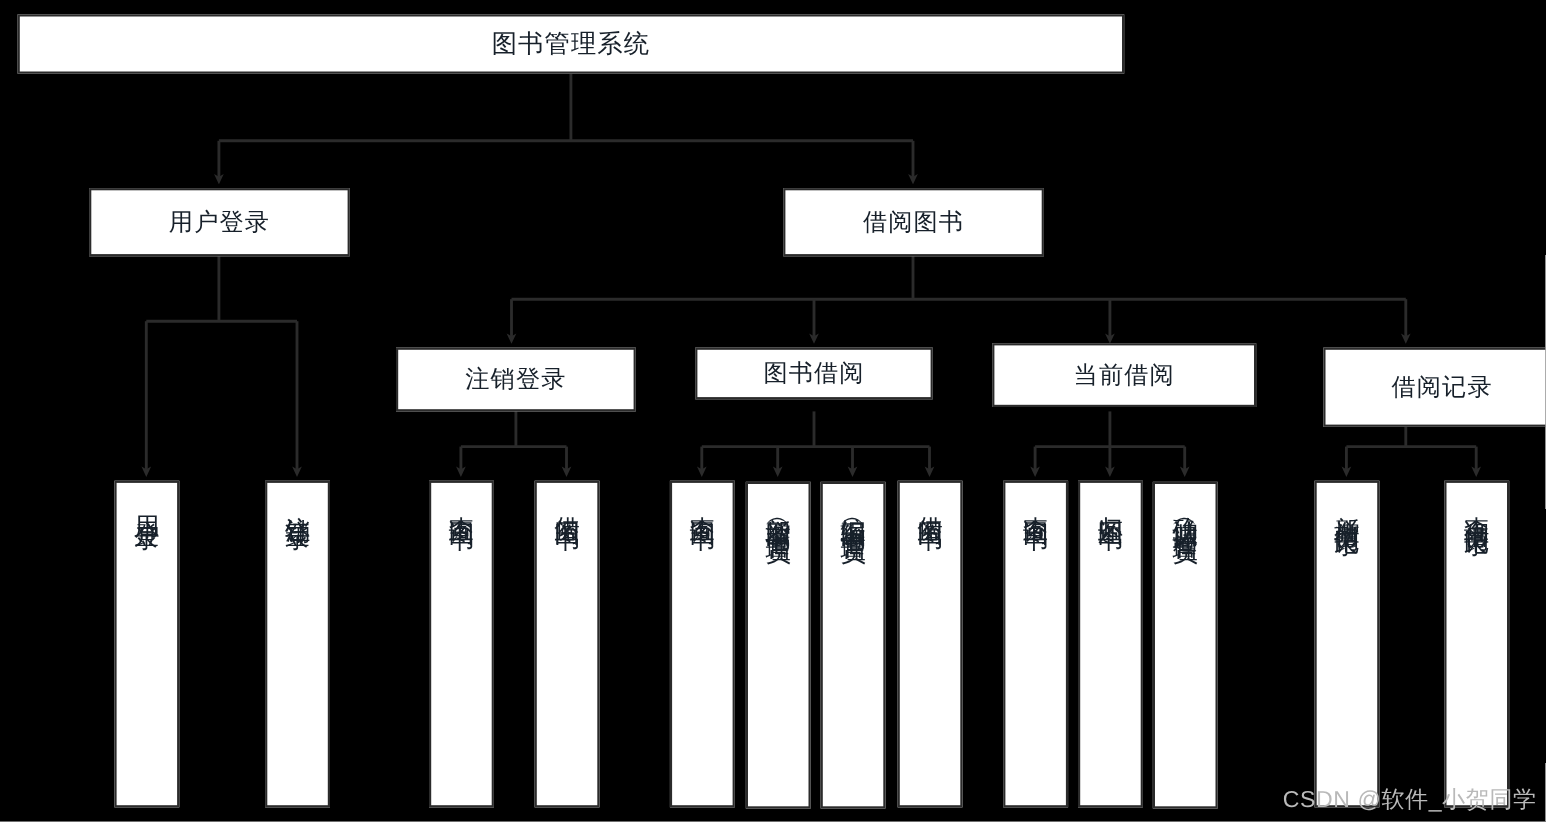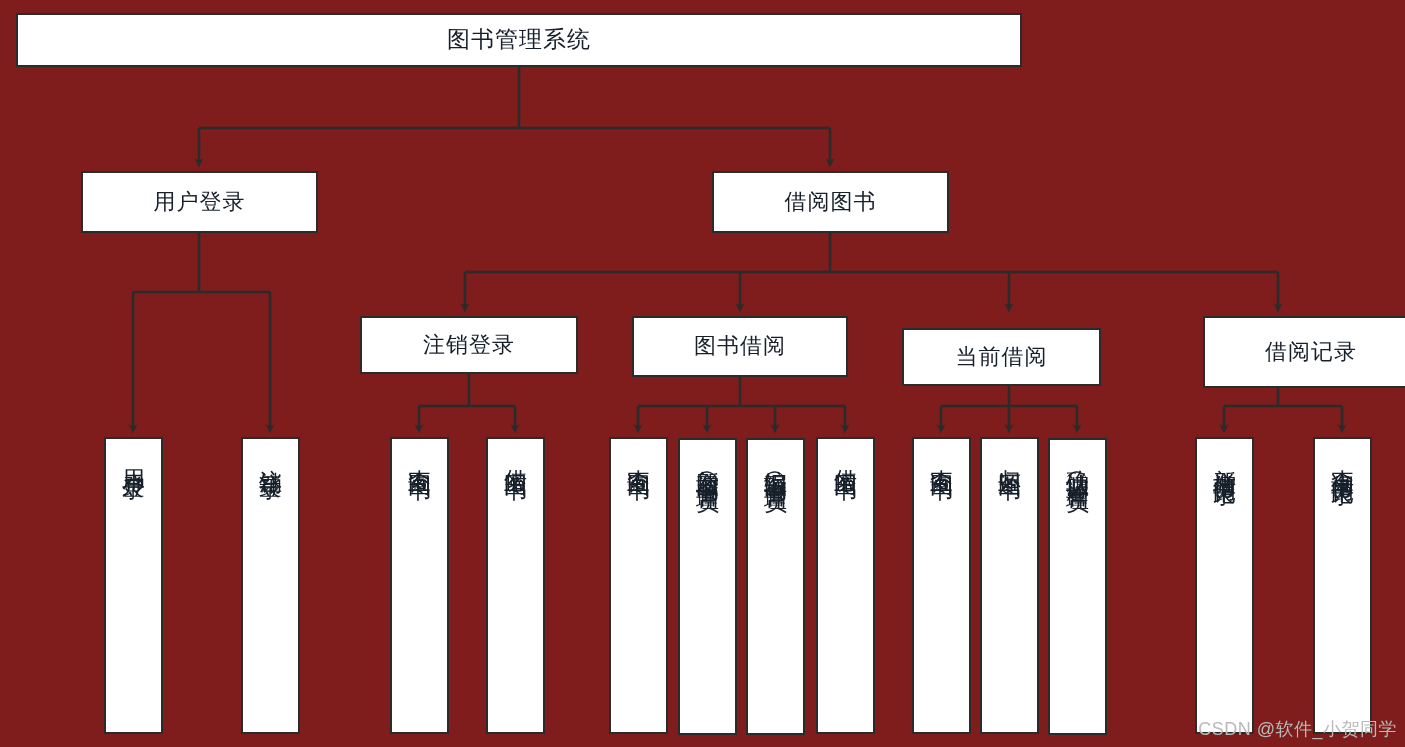--- a/index.html
+++ b/index.html
@@ -5,21 +5,21 @@
 <style>
   html,body{margin:0;padding:0;background:#ffffff;}
   body{
     font-family:"Liberation Sans","DejaVu Sans",sans-serif;
     color:#1a1a1a;
   }
   #canvas{
     position:relative;
     width:1405px;
     height:747px;
-    background:#7f1d1d;
+    background:#000000;
     overflow:hidden;
     text-decoration:underline;
   }
   #edges{
     position:absolute;
     left:0;top:0;
     width:1405px;
     height:747px;
     pointer-events:none;
   }
@@ -54,21 +54,21 @@
     writing-mode:vertical-rl;
     text-orientation:upright;
     letter-spacing:3px;
     white-space:nowrap;
     display:block;
   }
   #watermark{
     position:absolute;
     right:8px;
     bottom:6px;
-    font-size:18px;
+    font-size:21px;
     color:#b9b9b9;
     letter-spacing:0.5px;
     white-space:nowrap;
     font-family:"Liberation Sans","DejaVu Sans",sans-serif;
   }
 </style>
 </head>
 <body>
 
 <div id="canvas">
@@ -134,25 +134,25 @@
   </div>
 
   <div class="node h" style="left:712px;top:171px;width:237px;height:62px;">
     <span>借阅图书</span>
   </div>
 
   <div class="node h" style="left:360px;top:316px;width:218px;height:58px;">
     <span>注销登录</span>
   </div>
 
-  <div class="node h" style="left:632px;top:316px;width:216px;height:61px;align-items:center;">
+  <div class="node h" style="left:632px;top:316px;width:216px;height:47px;align-items:center;">
     <span>图书借阅</span>
   </div>
 
-  <div class="node h" style="left:902px;top:328px;width:199px;height:58px;">
+  <div class="node h" style="left:902px;top:312px;width:240px;height:58px;">
     <span>当前借阅</span>
   </div>
 
   <div class="node h" style="left:1171px;top:316px;width:216px;height:72px;margin-left:32px;">
     <span>借阅记录</span>
   </div>
 
   <div class="node v" style="left:104px;top:437px;width:59px;height:297px;">
     <span class="vtext">用户登录</span>
   </div>

